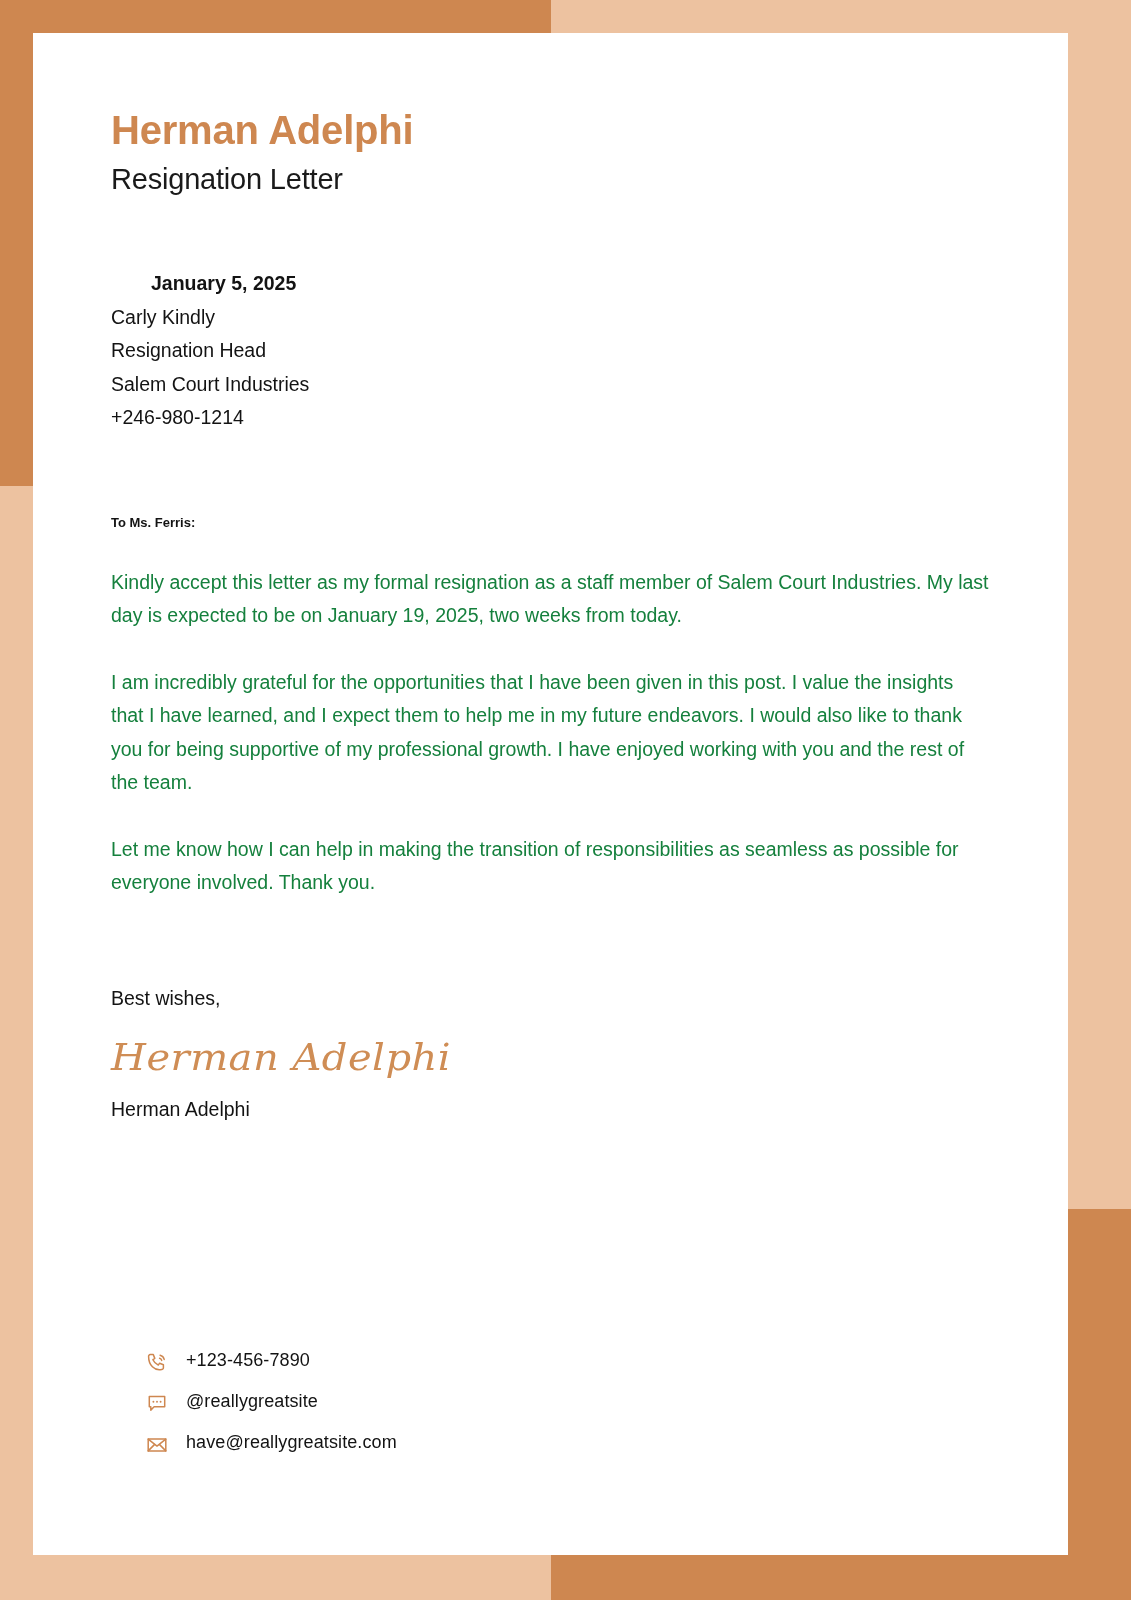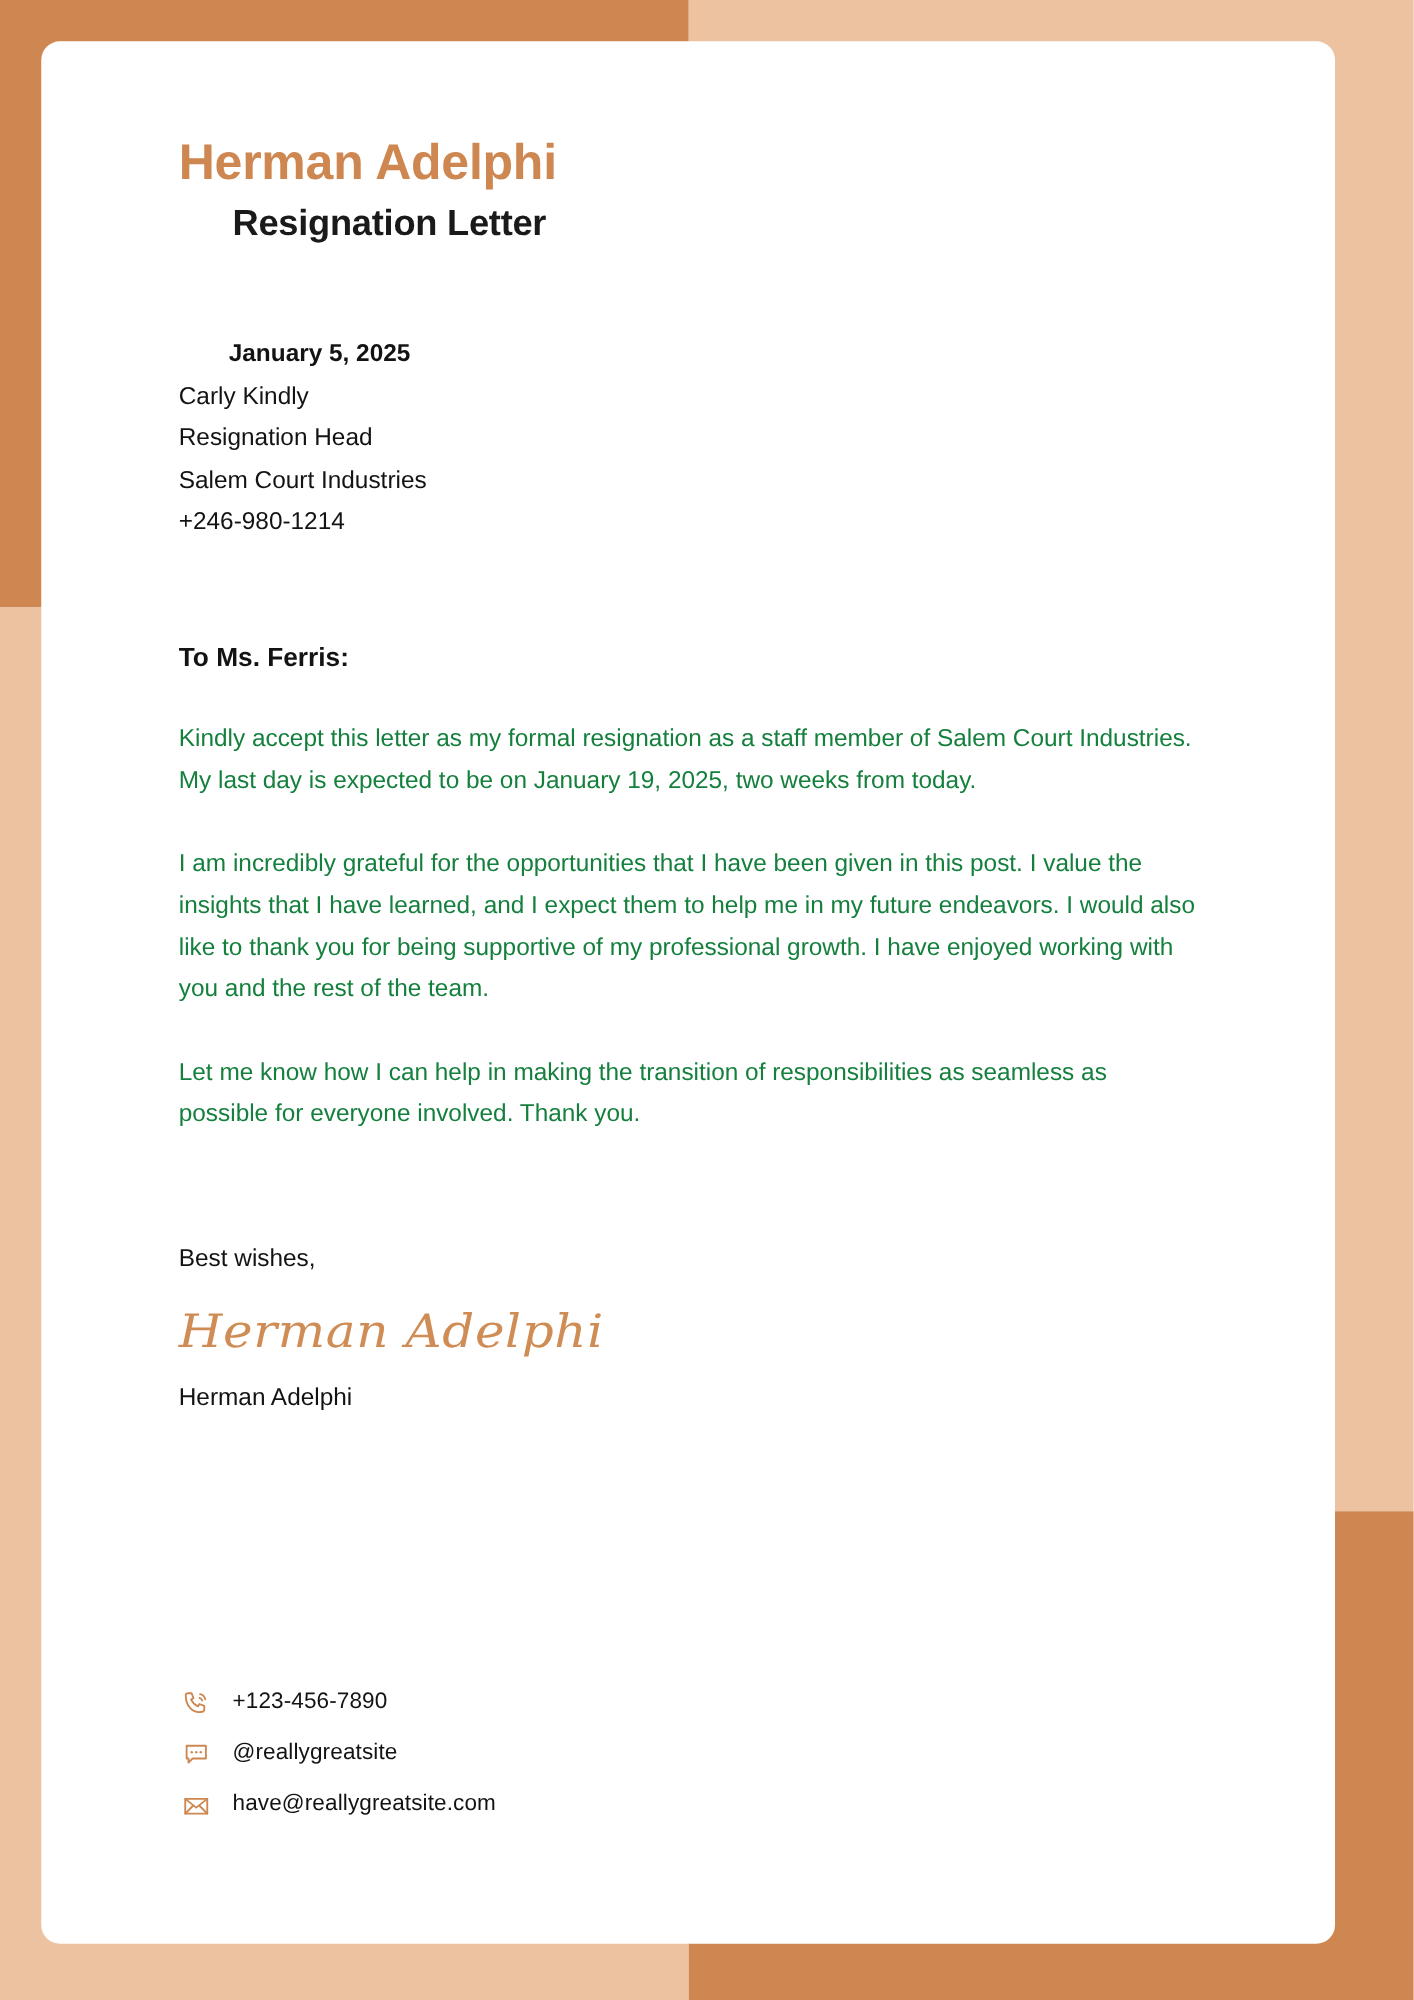--- a/index.html
+++ b/index.html
@@ -36,60 +36,58 @@
 
   
   .sheet {
     position: absolute;
     left: 33px;
     top: 33px;
     width: 1035px;
     height: 1522px;
     background: #ffffff;
     z-index: 1;
-    padding: 0 110px;
-    border-radius: 15px;
+    padding: 0 78px;
   }
 
   
   .letter-head {
     padding-top: 75px;
   }
   .name-title {
     font-size: 40px;
     font-weight: 700;
     color: #ce8750;
     letter-spacing: -0.2px;
     line-height: 1.1;
   }
   .doc-subtitle {
     font-size: 29px;
-    font-weight: 700;
+    font-weight: 400;
     color: #1a1a1a;
     margin-top: 11px;
     letter-spacing: -0.2px;
-    margin-left: 43px;
   }
 
   
   .recipient {
     margin-top: 71px;
     font-size: 19.5px;
     line-height: 33.5px;
     color: #131313;
   }
   .recipient .date-line {
     font-weight: 700;
     margin-left: 40px;
   }
 
   
   .salutation {
     margin-top: 80px;
-    font-size: 21px;
+    font-size: 13px;
     font-weight: 700;
     color: #131313;
   }
   .body-copy {
     margin-top: 36px;
     font-size: 19.5px;
     line-height: 33.5px;
     color: #15803d;
     max-width: 890px;
   }

